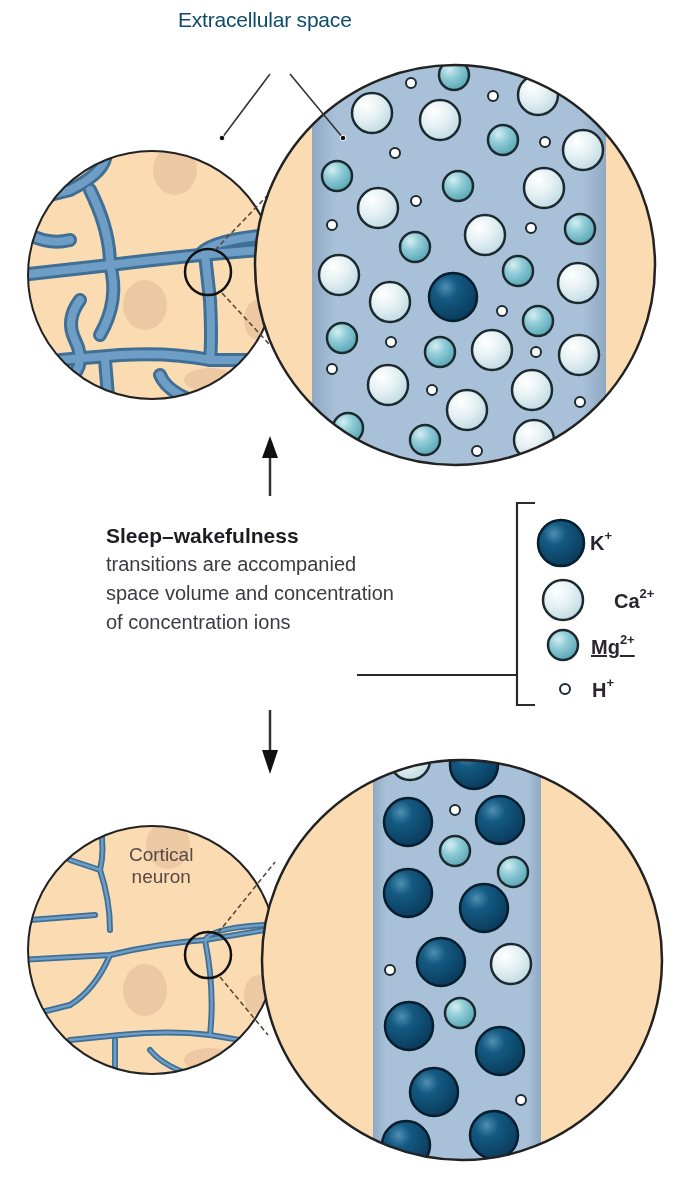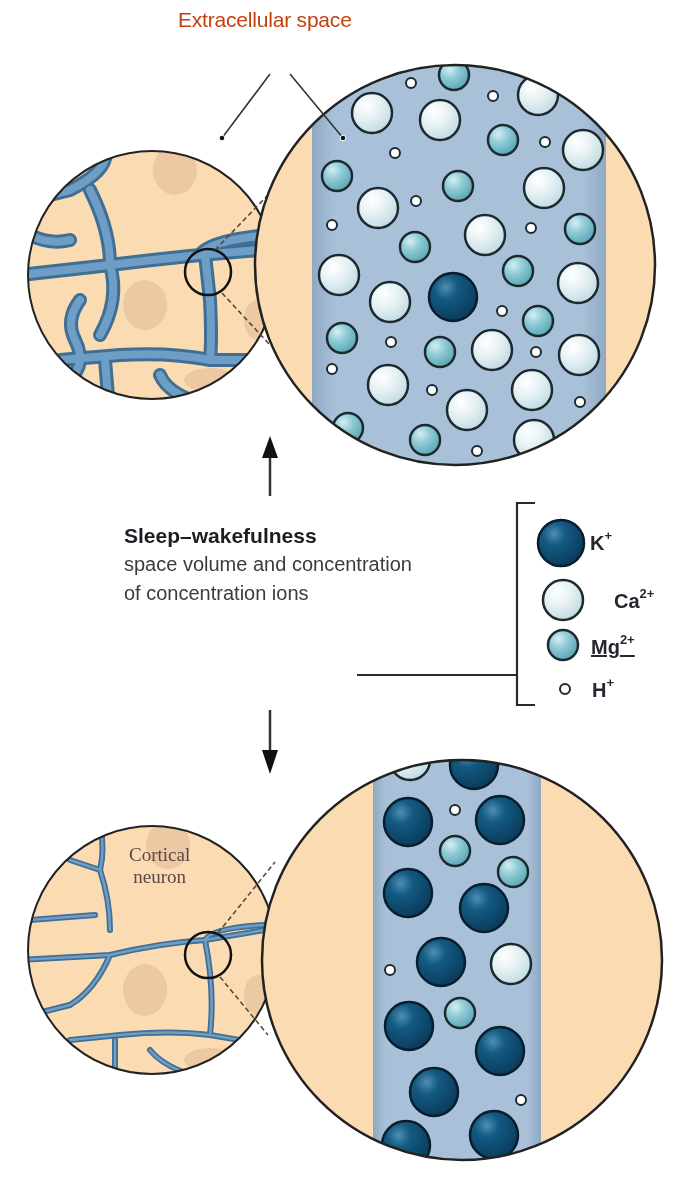--- a/index.html
+++ b/index.html
@@ -1,25 +1,25 @@
 <!DOCTYPE html>
 <html><head>
   <meta charset="utf-8">
   <style>
     html, body { margin: 0; padding: 0; background: #ffffff; }
     body { width: 700px; height: 1179px; position: relative; overflow: hidden; font-family: "Liberation Sans", sans-serif; }
     svg { position: absolute; left: 0; top: 0; }
-    .label-top { position: absolute; left: 178px; top: 8px; font-size: 21px; color: #c2410c; letter-spacing: -0.2px; }
-    .caption { position: absolute; left: 106px; top: 522px; width: 400px; color: #3d3a40; margin-left: 18px; }
+    .label-top { position: absolute; left: 178px; top: 8px; font-size: 21px; color: #0c4a6e; letter-spacing: -0.2px; }
+    .caption { position: absolute; left: 106px; top: 522px; width: 400px; color: #3d3a40; }
     .caption .title { font-size: 21px; font-weight: bold; color: #1e1c22; line-height: 28px; }
     .caption .body { font-size: 20px; line-height: 29px; }
     .caption .body span { display: block; white-space: nowrap; }
     .legend-label { position: absolute; font-size: 20px; font-weight: bold; color: #2a2530; }
     .legend-label sup { font-size: 13px; position: relative; top: -2px; }
-    .cortical { position: absolute; left: 129px; top: 844px; font-size: 19px; color: #5a4848; text-align: center; line-height: 22px; font-family: Liberation Serif, serif; }
+    .cortical { position: absolute; left: 129px; top: 844px; font-size: 19px; color: #5a4848; text-align: center; line-height: 22px; }
   </style>
 </head>
 <body>
 
 <svg width="700" height="1179" viewBox="0 0 700 1179" xmlns="http://www.w3.org/2000/svg">
   <defs>
     <radialGradient id="gK" cx="35%" cy="30%" r="70%">
       <stop offset="0%" stop-color="#4f8fb2"></stop>
       <stop offset="35%" stop-color="#145a82"></stop>
       <stop offset="100%" stop-color="#0a3d5e"></stop>
@@ -263,20 +263,21 @@
     </g>
     <circle cx="462" cy="960" r="200" fill="none" stroke="#222" stroke-width="2.5"></circle>
   </g>
 </svg>
 
 <div class="label-top">Extracellular space</div>
 
 <div class="caption">
   <div class="title">Sleep–wakefulness</div>
   <div class="body">
+    <span>transitions are accompanied</span>
     <span>space volume and concentration</span>
     <span>of concentration ions</span>
   </div>
 </div>
 
 <div class="legend-label" style="left:590px; top:530px;"><span>K</span><sup>+</sup></div>
 <div class="legend-label" style="left:614px; top:588px;"><span>Ca</span><sup>2+</sup></div>
 <div class="legend-label" style="left:591px; top:634px;text-decoration:underline;"><span>Mg</span><sup>2+</sup></div>
 <div class="legend-label" style="left:592px; top:677px;"><span>H</span><sup>+</sup></div>
 

